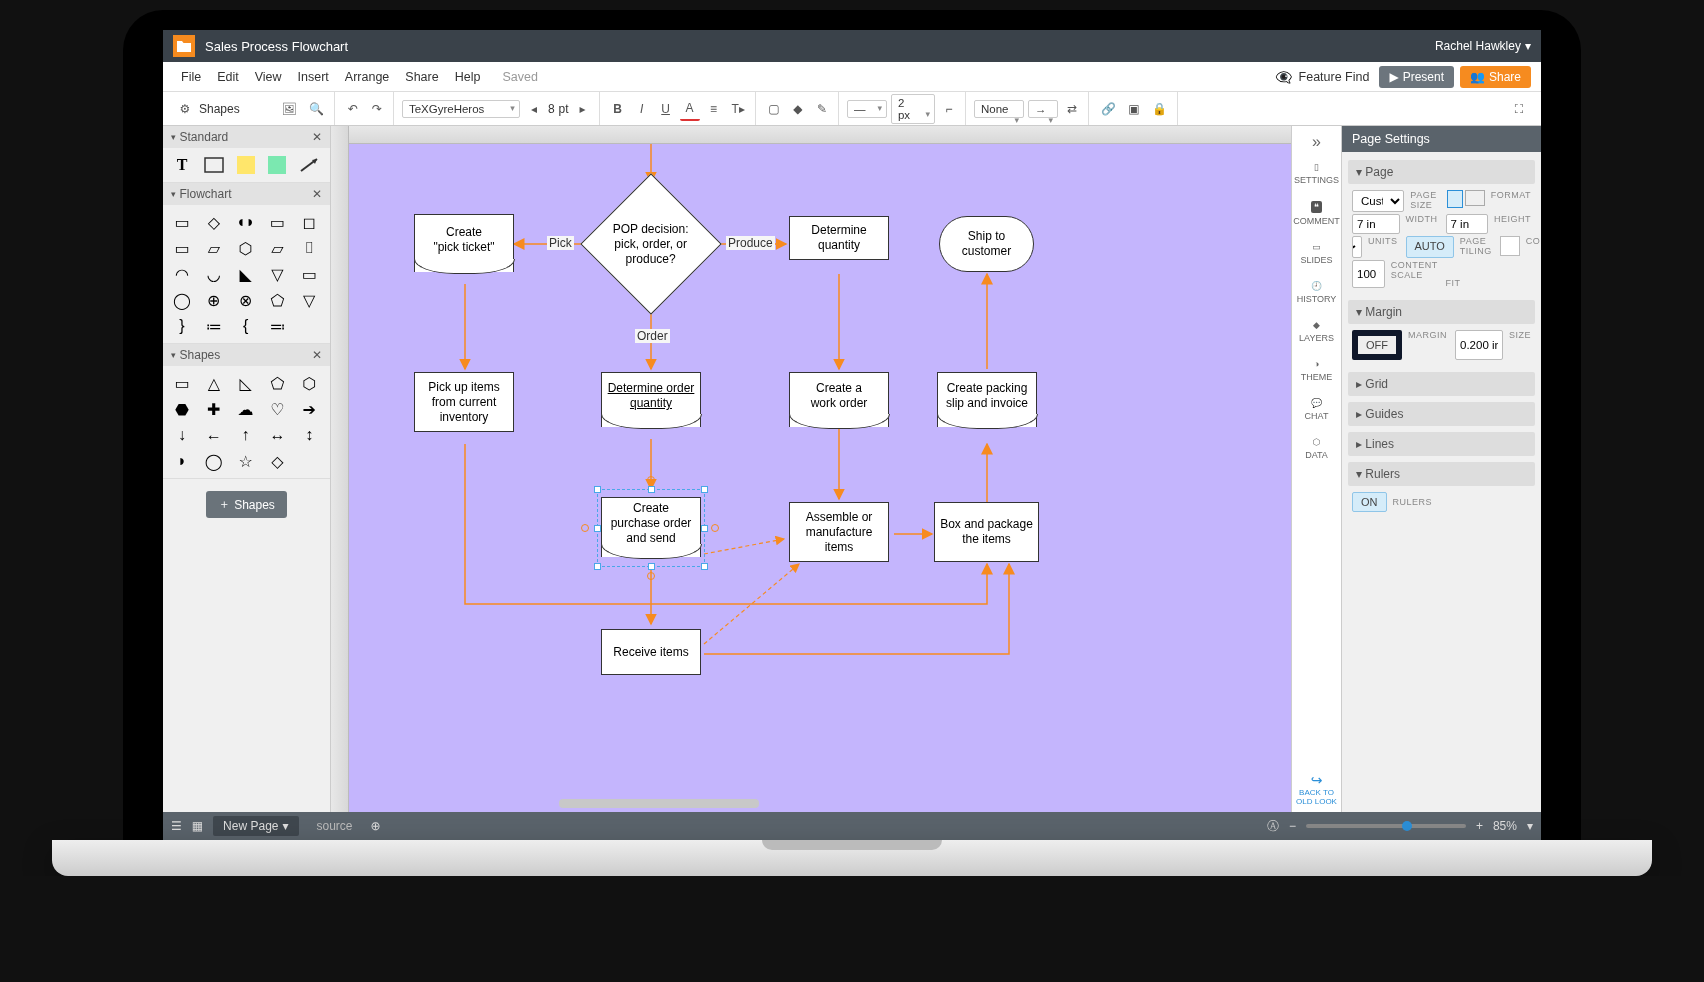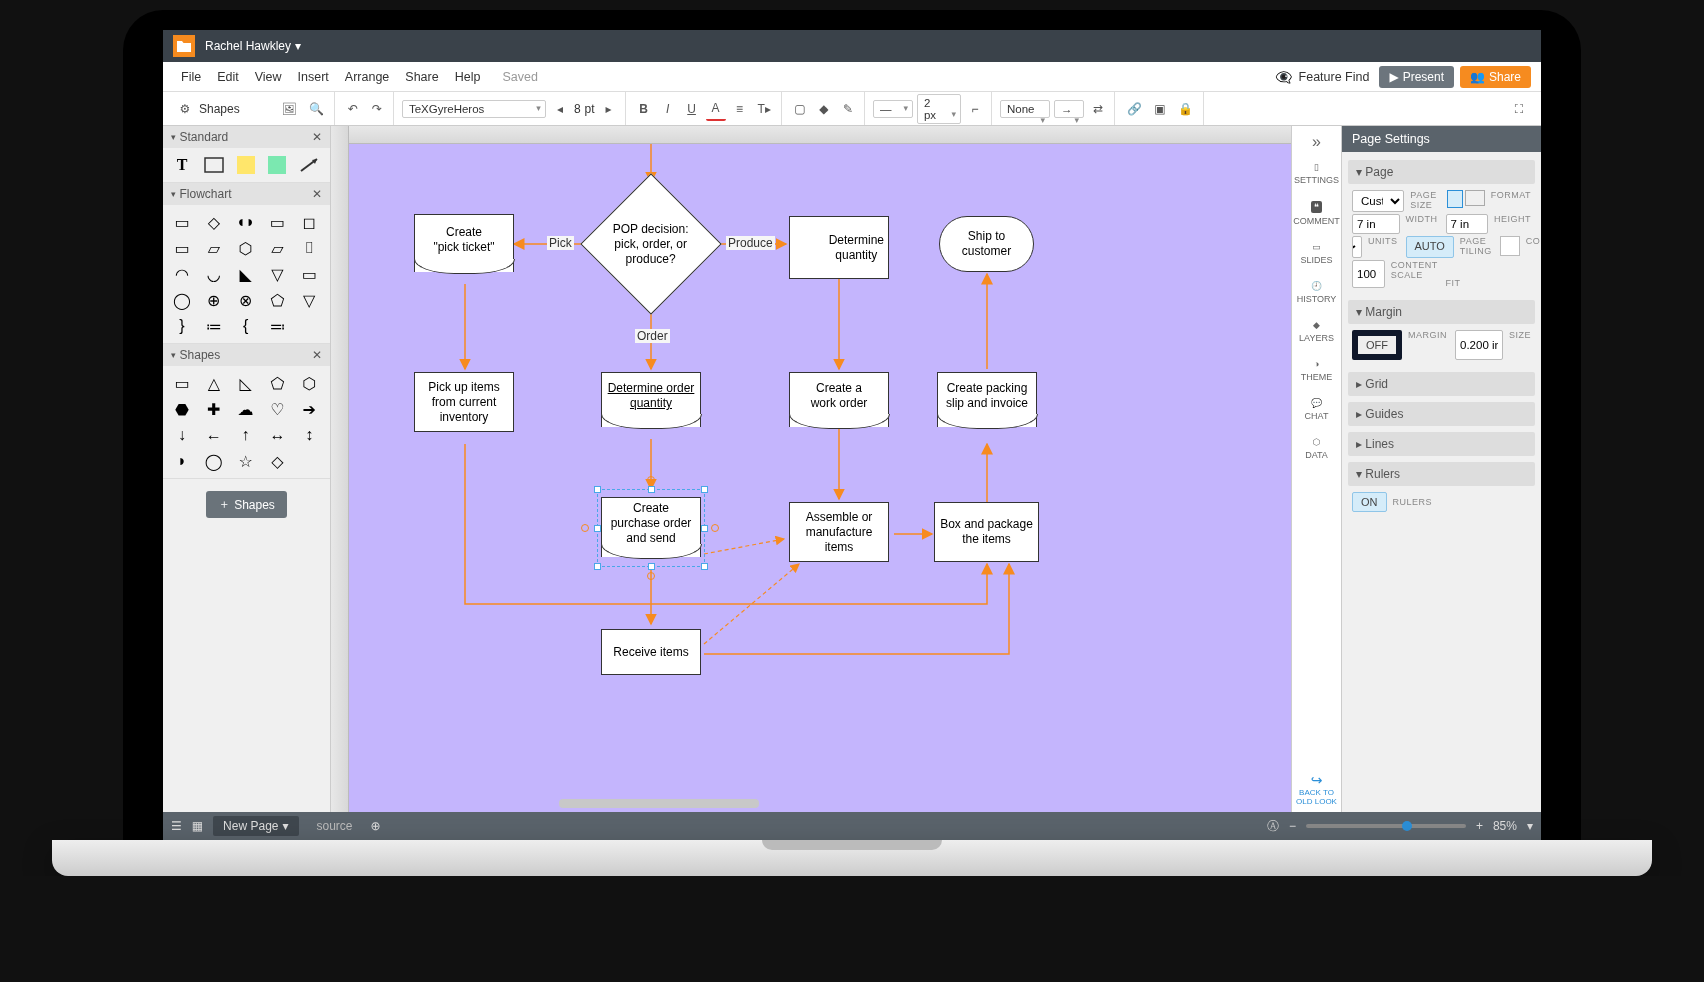--- a/index.html
+++ b/index.html
@@ -20,21 +20,21 @@
 .menubar .btn { padding: 4px 10px; border-radius: 3px; font-size: 12px; cursor: pointer; display: flex; align-items: center; gap: 4px; }
 .menubar .btn-present { background: #6c757d; color: #fff; margin-right: 6px; }
 .menubar .btn-share { background: #f68b1f; color: #fff; }
 
 .toolbar { background: #fff; border-bottom: 1px solid #ccc; display: flex; align-items: center; height: 34px; padding: 0 6px; font-size: 12px; color: #333; gap: 2px; }
 .toolbar .section { display: flex; align-items: center; gap: 4px; padding: 0 6px; border-right: 1px solid #ddd; height: 100%; }
 .toolbar .section:last-child { border-right: none; }
 .toolbar .tbtn { padding: 4px; cursor: pointer; color: #555; border-radius: 2px; display:flex; align-items:center; justify-content:center; min-width:20px; min-height:20px; }
 .toolbar .dropdown { border: 1px solid #ccc; border-radius: 2px; padding: 2px 16px 2px 6px; background: #fff; position: relative; font-size: 11.5px; }
 .toolbar .dropdown::after { content: '▾'; position: absolute; right: 4px; font-size: 9px; color: #888; }
-.toolbar .font-dd { width: 144px; }
+.toolbar .font-dd { width: 118px; }
 .toolbar .spacer { flex: 1; }
 
 .workspace { flex: 1; display: flex; overflow: hidden; }
 
 .leftpanel { width: 168px; background: #f0f0f0; border-right: 1px solid #ccc; display: flex; flex-direction: column; overflow-y: auto; }
 .shapecat { border-bottom: 1px solid #ddd; }
 .shapecat-header { background: #e2e2e2; padding: 4px 8px; font-size: 12px; color: #555; display: flex; align-items: center; }
 .shapecat-header .close-x { margin-left: auto; cursor: pointer; }
 .shapecat-body { padding: 8px; display: grid; grid-template-columns: repeat(5, 1fr); gap: 8px 8px; }
 .shape-swatch { width: 22px; height: 18px; display: flex; align-items: center; justify-content: center; cursor: pointer; }
@@ -84,20 +84,21 @@
 <div style="display:flex;flex-direction:column;align-items:center;">
 <div class="laptop">
 <div class="screen">
 
 <div class="titlebar">
   <div class="folder-icon">
     <svg width="14" height="12" viewBox="0 0 14 12">
               <path d="M0 1h5l1.5 2H14v9H0z" fill="#fff"></path>
             </svg>
   </div>
+  <div class="doc-title">Sales Process Flowchart</div>
   <div class="user">
     <span>Rachel Hawkley</span>
     <span>▾</span>
   </div>
 </div>
 
 <div class="menubar">
   <div class="menu-item">File</div>
   <div class="menu-item">Edit</div>
   <div class="menu-item">View</div>
@@ -329,21 +330,21 @@
 
       <div class="flownode wavy" style="left:65px;top:70px;width:100px;height:58px;">
                 <span style="white-space:pre-line;">Create
 "pick ticket"</span>
               </div>
       <div class="flownode" style="left:252px;top:50px;width:100px;height:100px;transform:rotate(45deg);">
                 <span style="transform:rotate(-45deg);white-space:pre-line;width:130px;">POP decision:
 pick, order, or
 produce?</span>
               </div>
-      <div class="flownode" style="left:440px;top:72px;width:100px;height:63px;justify-content:flex-end;">
+      <div class="flownode" style="left:440px;top:72px;width:100px;height:44px;">
                 <span style="white-space:pre-line;">Determine
 quantity</span>
               </div>
       <div class="flownode stadium" style="left:590px;top:72px;width:95px;height:56px;">
                 <span style="white-space:pre-line;">Ship to
 customer</span>
               </div>
 
       <div class="flownode" style="left:65px;top:228px;width:100px;height:60px;">
                 <span style="white-space:pre-line;">Pick up items

